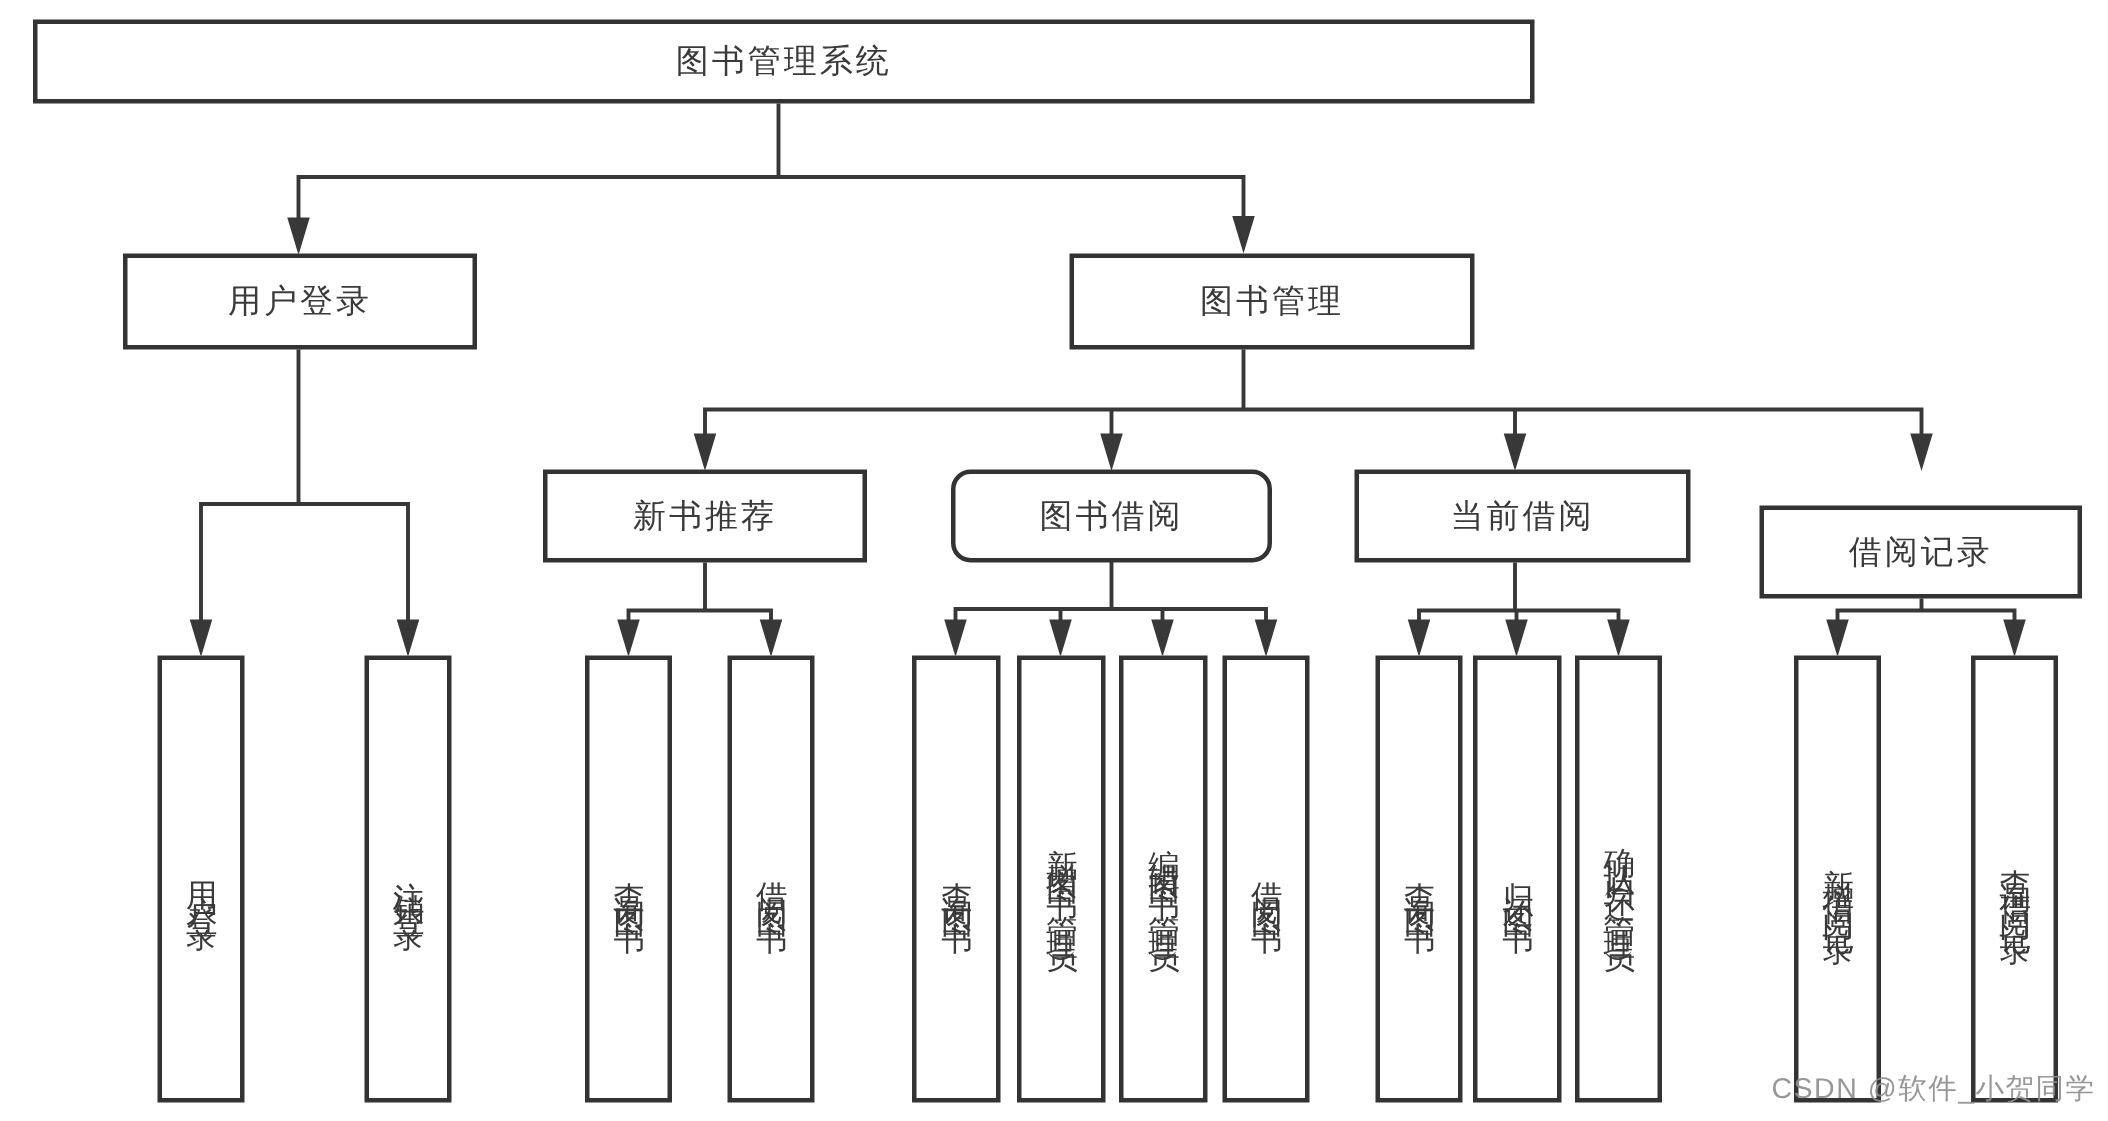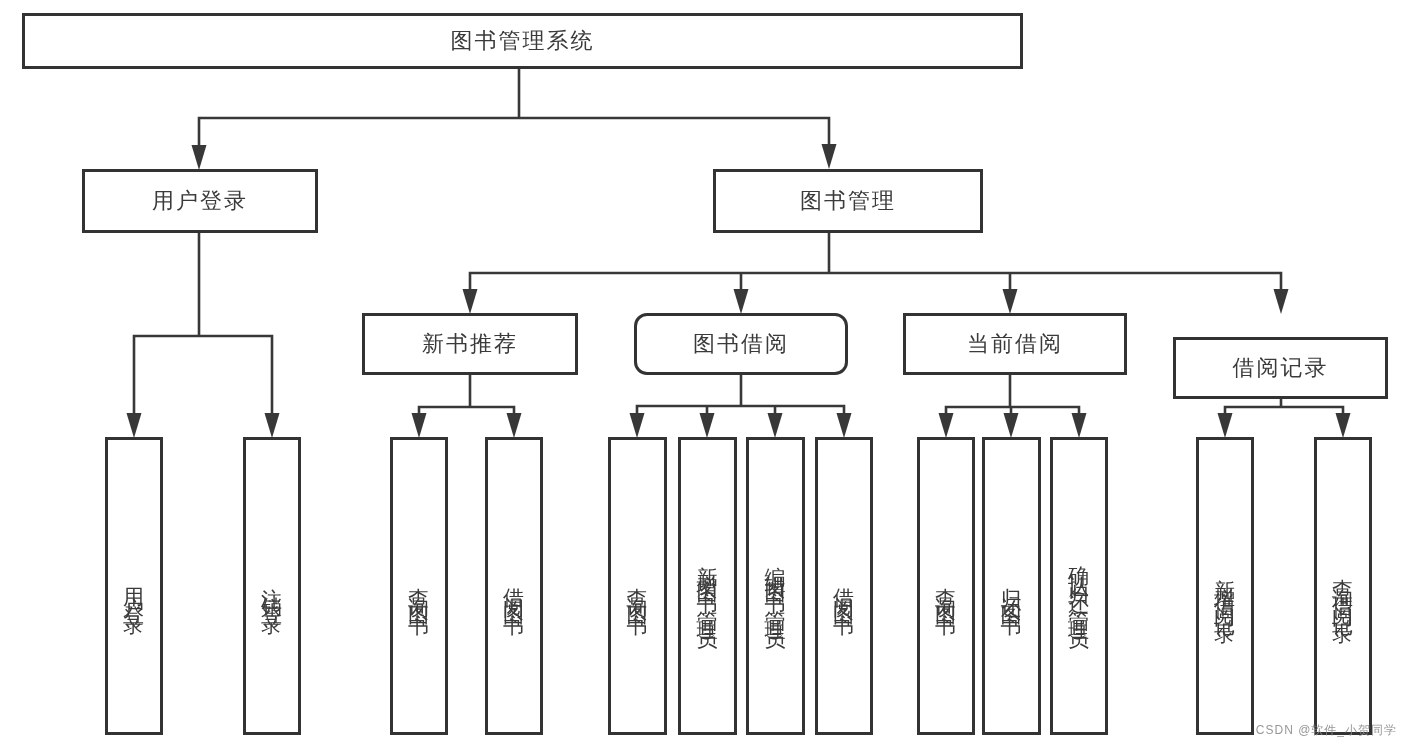--- a/index.html
+++ b/index.html
@@ -35,21 +35,21 @@
     writing-mode:vertical-rl;
     text-orientation:mixed;
     font-size:21px;
     letter-spacing:9px;
     line-height:1;
     padding-top:6px;
   }
   .watermark{
     position:absolute;
     right:8px;bottom:8px;
-    font-size:12px;
+    font-size:19px;
     color:var(--wm);
     opacity:.92;
     letter-spacing:1px;
     z-index:5;
     pointer-events:none;
     white-space:nowrap;
   }
 </style>
 </head>
 <body>

